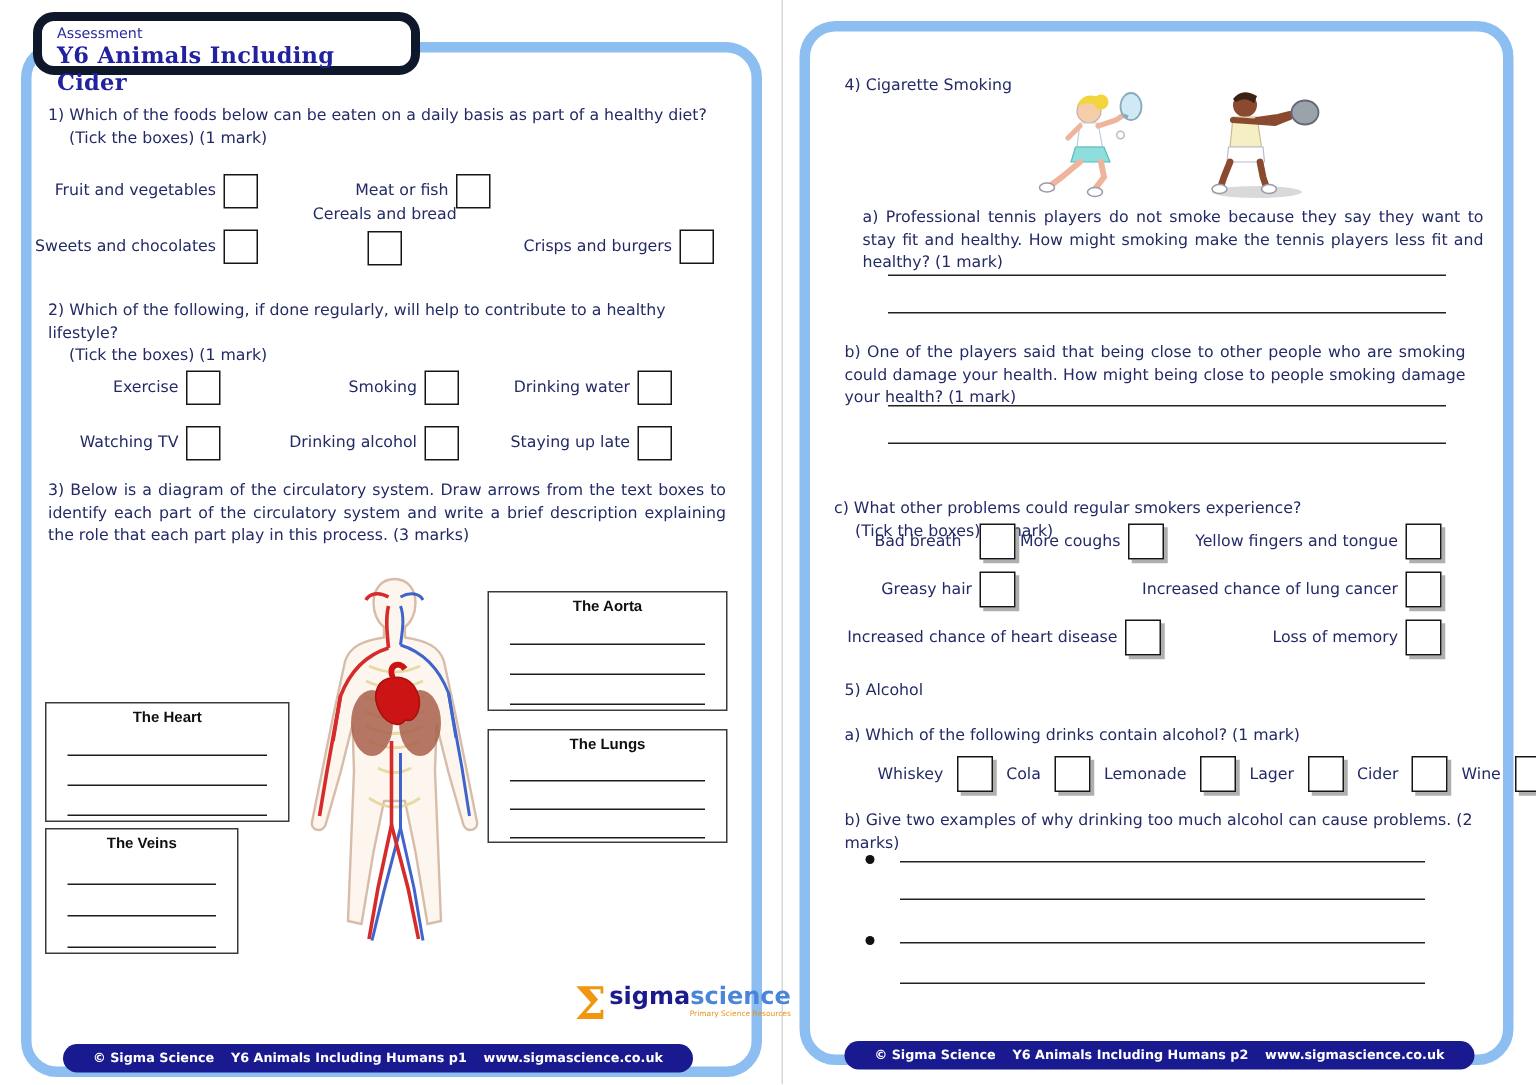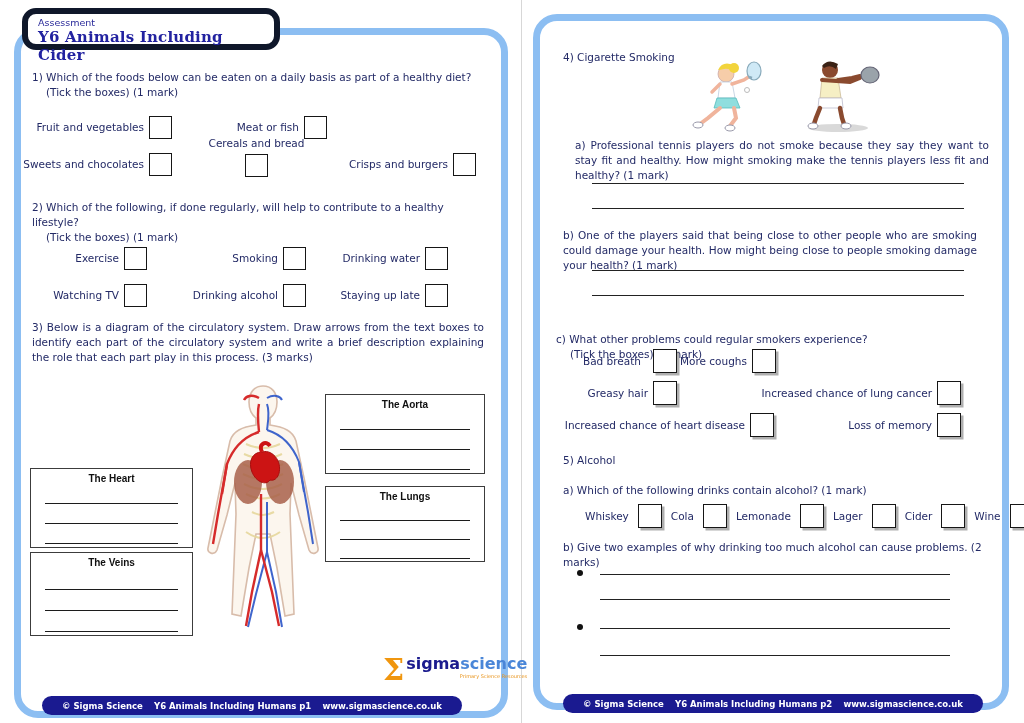--- a/index.html
+++ b/index.html
@@ -121,21 +121,21 @@
   </div>
 
   <div class="qtext just" style="left:32px;top:320px;width:452px;">3) Below is a diagram of the circulatory system. Draw arrows from the text boxes to identify each part of the circulatory system and write a brief description explaining the role that each part play in this process. (3 marks)</div>
 
   <div class="dbox" style="left:30px;top:468px;width:163px;height:80px;">
     <div class="dbox-title">The Heart</div>
     <div class="dline" style="height:19px;"></div>
     <div class="dline" style="height:19px;"></div>
     <div class="dline" style="height:19px;"></div>
   </div>
-  <div class="dbox" style="left:30px;top:552px;width:163px;height:84px;">
+  <div class="dbox" style="left:30px;top:552px;width:129px;height:84px;">
     <div class="dbox-title">The Veins</div>
     <div class="dline" style="height:21px;"></div>
     <div class="dline" style="height:20px;"></div>
     <div class="dline" style="height:20px;"></div>
   </div>
   <div class="dbox" style="left:325px;top:394px;width:160px;height:80px;">
     <div class="dbox-title">The Aorta</div>
     <div class="dline" style="height:19px;"></div>
     <div class="dline" style="height:19px;"></div>
     <div class="dline" style="height:19px;"></div>
@@ -247,20 +247,24 @@
     <span class="sub">(Tick the boxes) (1 mark)</span>
   </div>
   <div class="cell" style="left:585px;top:348px;width:92px;gap:12px;">
     <span class="lbl">Bad breath</span>
       <span class="cb2"></span>
   </div>
   <div class="cell" style="left:671px;top:348px;width:105px;">
     <span class="lbl">More coughs</span>
       <span class="cb2"></span>
   </div>
+  <div class="cell" style="left:791px;top:348px;width:170px;">
+    <span class="lbl">Yellow fingers and tongue</span>
+      <span class="cb2"></span>
+  </div>
   <div class="cell" style="left:587px;top:380px;width:90px;">
     <span class="lbl">Greasy hair</span>
       <span class="cb2"></span>
   </div>
   <div class="cell" style="left:711px;top:380px;width:250px;">
     <span class="lbl">Increased chance of lung cancer</span>
       <span class="cb2"></span>
   </div>
   <div class="cell" style="left:563px;top:412px;width:211px;">
     <span class="lbl">Increased chance of heart disease</span>

